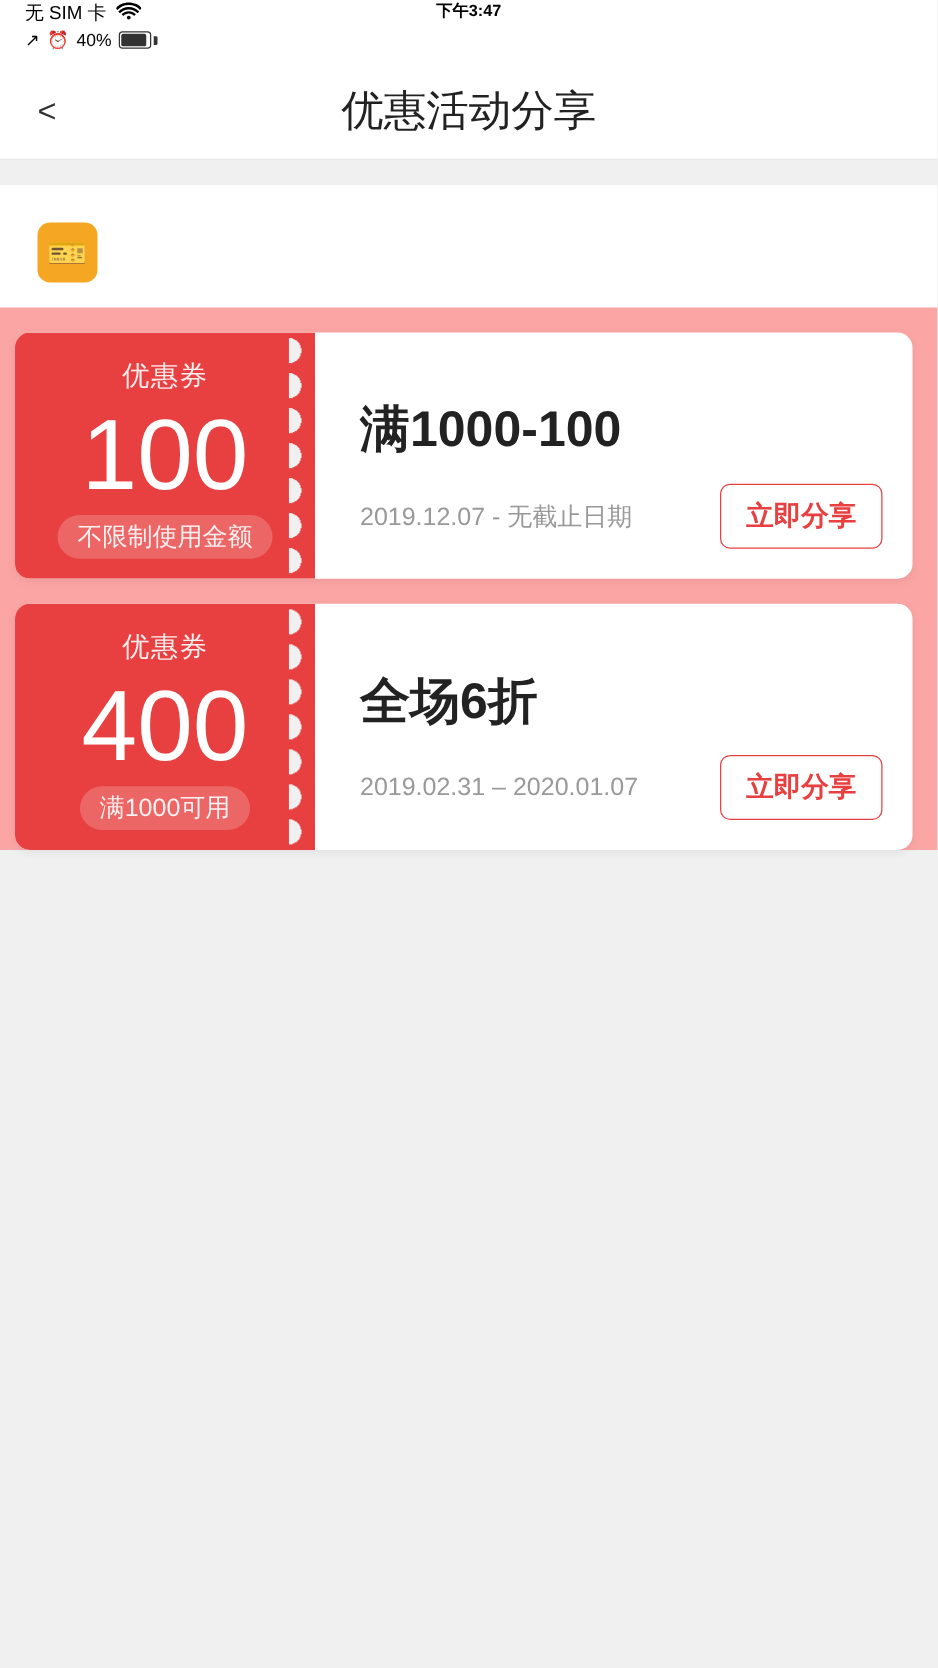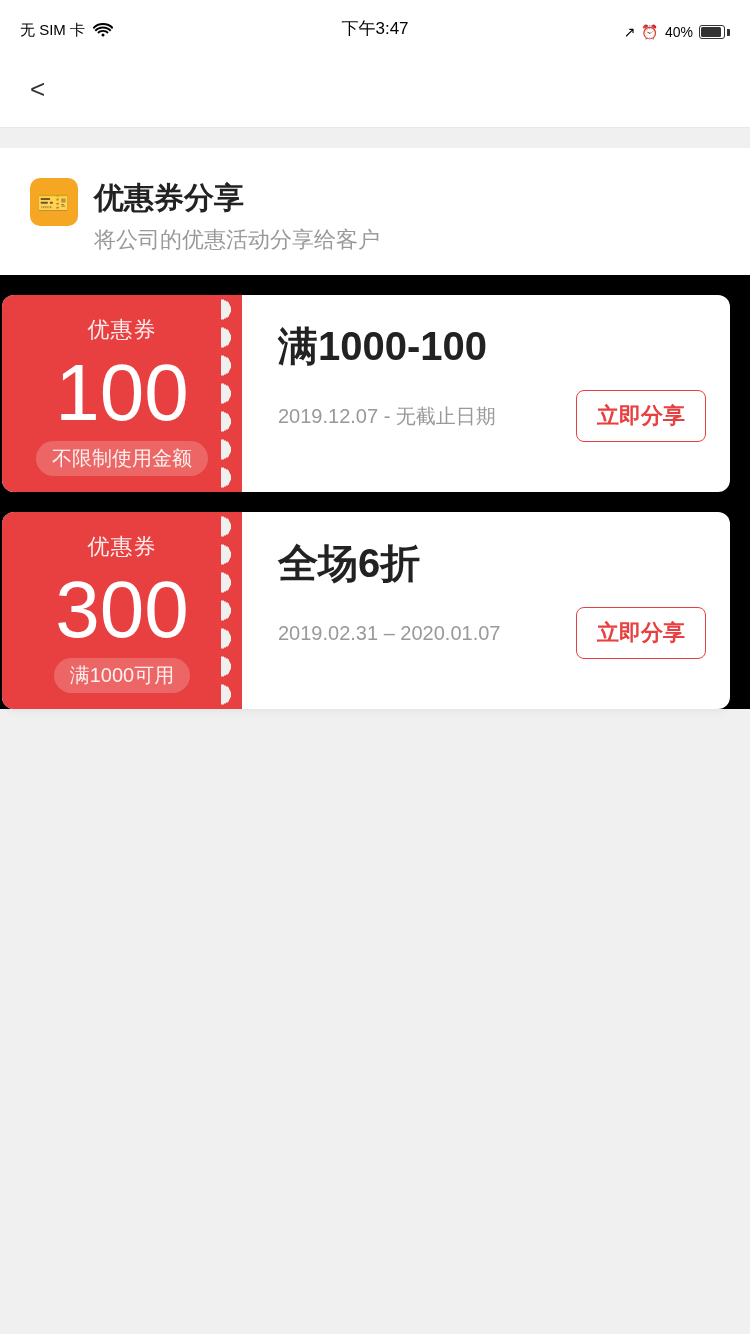--- a/index.html
+++ b/index.html
@@ -12,35 +12,36 @@
       background: #f0f0f0;
       overflow-x: hidden;
     }
 
     
     .status-bar {
       width: 100%;
       height: 40px;
       background: #fff;
       display: flex;
-      align-items: flex-end;
+      align-items: flex-start;
       justify-content: space-between;
       padding: 0 20px;
       font-size: 14px;
       font-weight: 500;
+      flex-direction: column;
     }
     .status-left {
       display: flex;
       align-items: center;
       gap: 8px;
       font-size: 15px;
     }
     .status-center {
-      font-size: 17px;
-      font-weight: 400;
+      font-size: 13px;
+      font-weight: 700;
       position: absolute;
       left: 50%;
       transform: translateX(-50%);
     }
     .status-right {
       display: flex;
       align-items: center;
       gap: 6px;
       font-size: 14px;
     }
@@ -126,25 +127,25 @@
       color: #222;
       margin-bottom: 6px;
     }
     .section-text p {
       font-size: 22px;
       color: #999;
     }
 
     
     .coupon-list {
-      padding: 20px 20px 0 2px;
+      padding: 20px 20px 0 12px;
       display: flex;
       flex-direction: column;
       gap: 20px;
-      background: #000000;
+      background: #fca5a5;
     }
 
     
     .coupon-card {
       background: #fff;
       border-radius: 12px;
       overflow: hidden;
       display: flex;
       box-shadow: 0 2px 8px rgba(0,0,0,0.06);
     }
@@ -194,21 +195,21 @@
       text-align: center;
       white-space: nowrap;
     }
 
     
     .coupon-right {
       flex: 1;
       padding: 24px 24px 24px 36px;
       display: flex;
       flex-direction: column;
-      justify-content: flex-start;
+      justify-content: flex-end;
     }
     .coupon-title {
       font-size: 40px;
       font-weight: 700;
       color: #222;
       margin-bottom: 16px;
     }
     .coupon-meta {
       display: flex;
       align-items: center;
@@ -263,28 +264,25 @@
       <span class="battery-body">
           <span class="battery-fill"></span>
         </span>
       <span class="battery-tip"></span>
     </span>
   </div>
 </div>
 
 <div class="nav-bar">
   <div class="nav-back">&lt;</div>
+  <div class="nav-title">优惠活动分享</div>
 </div>
 
 <div class="section-header">
   <div class="section-icon">🎫</div>
-  <div class="section-text">
-    <h2>优惠券分享</h2>
-    <p>将公司的优惠活动分享给客户</p>
-  </div>
 </div>
 
 <div class="coupon-list" id="coupon-list">
 <div class="coupon-card">
     <div class="coupon-left">
       <span class="coupon-label">优惠券</span>
       <span class="coupon-amount">100</span>
       <span class="coupon-restriction">不限制使用金额</span>
 
       <div style="
@@ -303,21 +301,21 @@
       <div class="coupon-title">满1000-100</div>
       <div class="coupon-meta">
         <span class="coupon-date">2019.12.07 - 无截止日期</span>
         <button class="share-btn">立即分享</button>
       </div>
     </div>
   </div>
     <div class="coupon-card">
     <div class="coupon-left">
       <span class="coupon-label">优惠券</span>
-      <span class="coupon-amount">300</span>
+      <span class="coupon-amount">400</span>
       <span class="coupon-restriction">满1000可用</span>
 
       <div style="
         position:absolute;
         right:-1px;
         top:0;
         width:22px;
         height:100%;
         z-index:2;
         background: radial-gradient(circle at 0% 50%, #f0f0f0 10px, transparent 10px) repeat-y;

